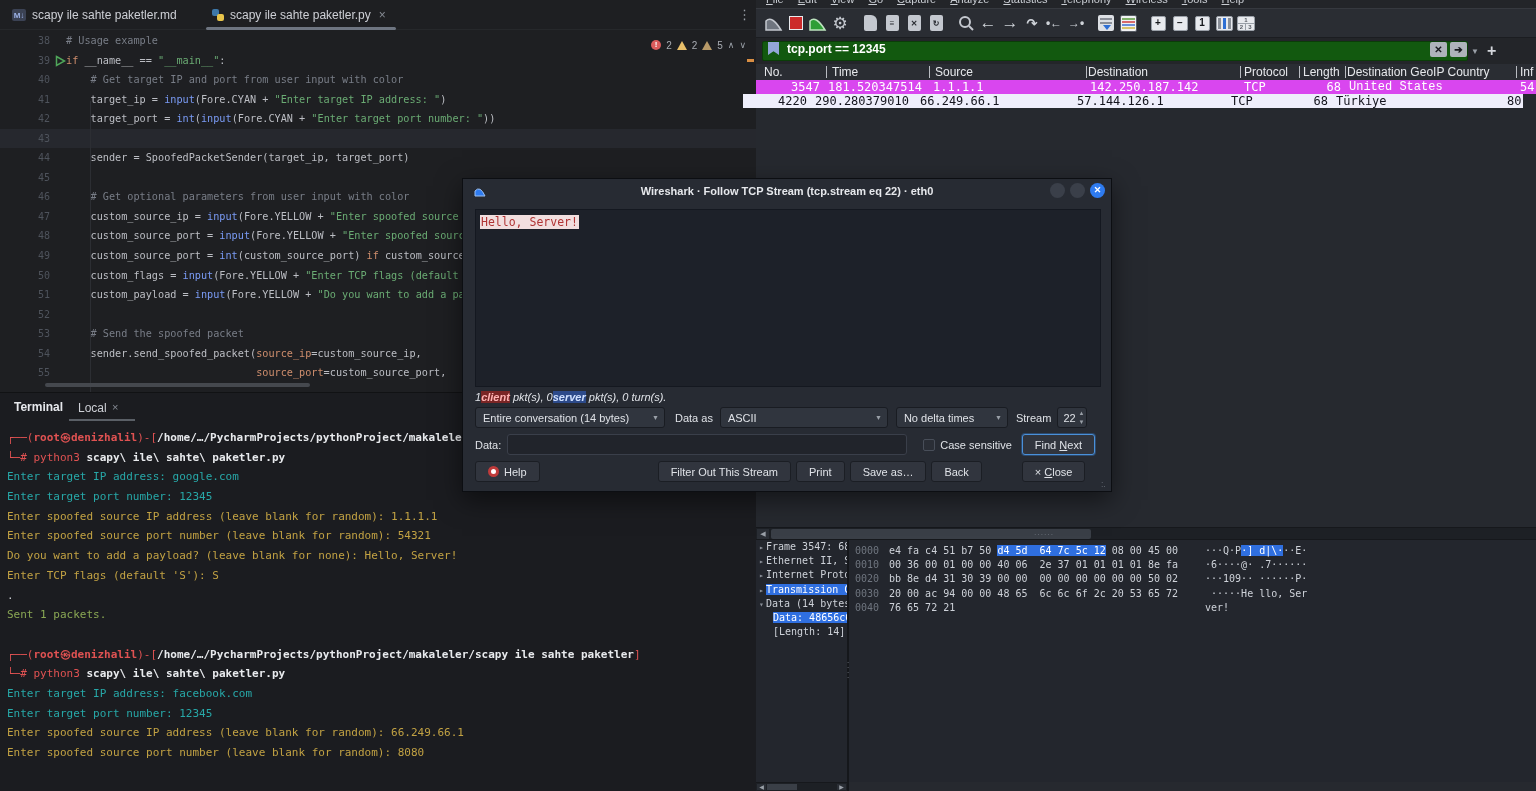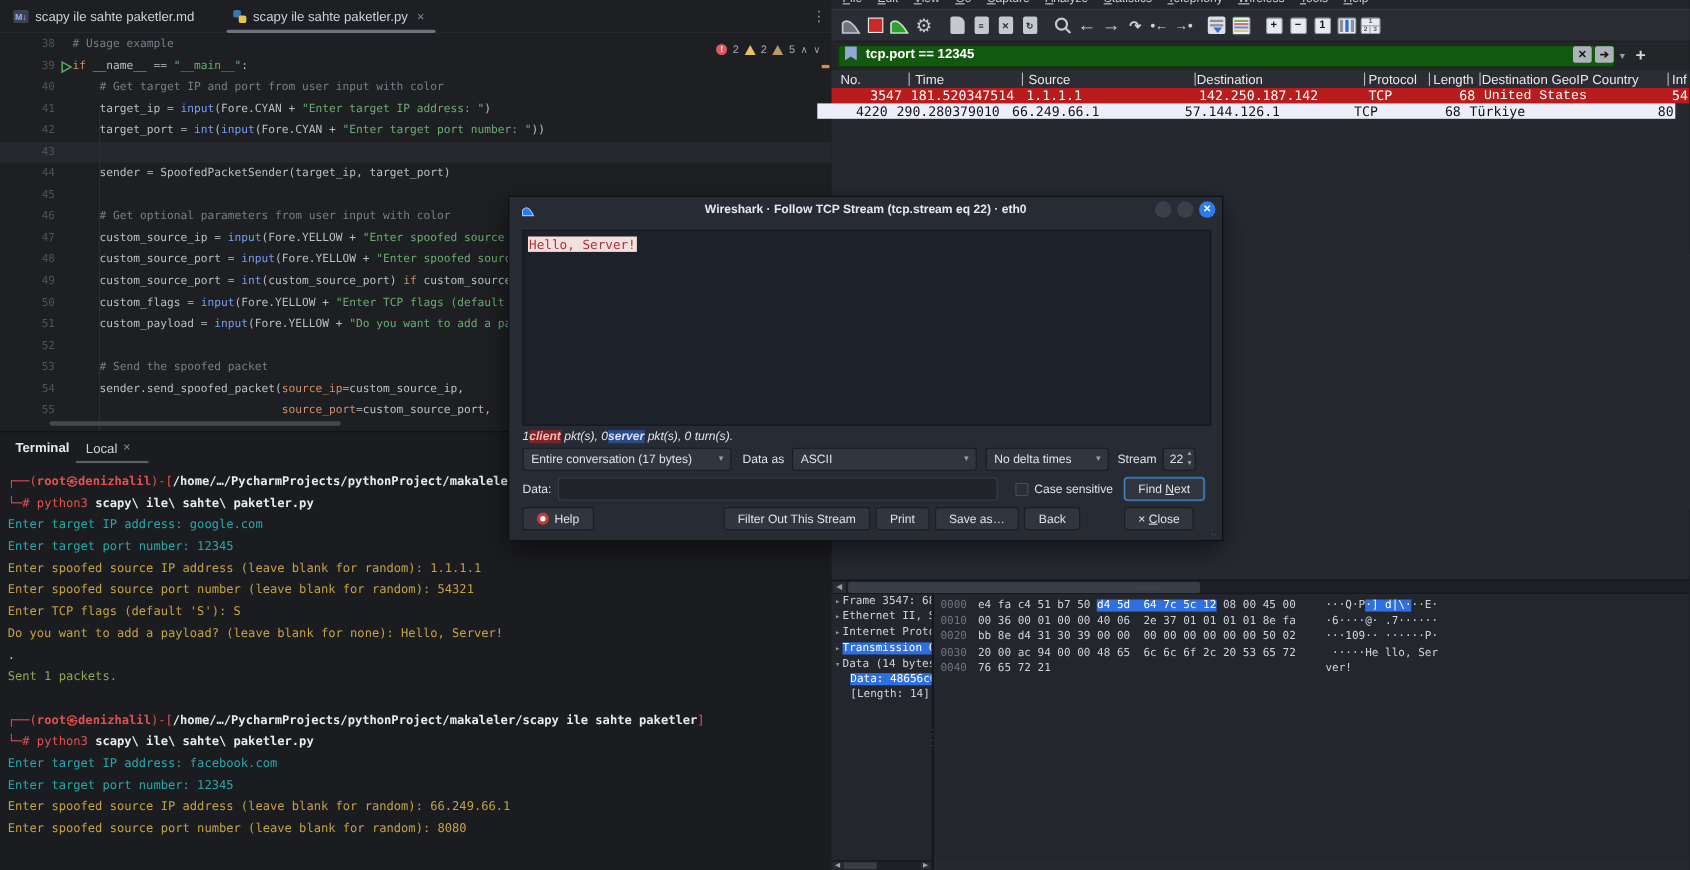--- a/index.html
+++ b/index.html
@@ -59,21 +59,21 @@
 #filtertext{font-size:12px;font-weight:bold;font-family:"Liberation Sans",sans-serif}
 .fbtn{width:17px;height:15px;background:#aeb3ba;border-radius:2px;color:#17191d;font-size:10px;font-weight:bold;display:flex;align-items:center;justify-content:center;margin-left:3px}
 #fdrop{color:#9aa0a8;font-size:8px;margin-left:3px}
 #fplus{color:#d4d7dc;font-size:16px;font-weight:bold;margin-left:8px}
 
 #pkheader{left:0;top:64px;width:780px;height:16px;background:#2a2d33;color:#e6e8ec;font-size:12px}
 #pkheader span{position:absolute;top:1px;white-space:nowrap}
 .hsep{position:absolute;top:2px;width:1px;height:12px;background:#b9bcc2}
 .pkrow{position:absolute;width:780px;height:14px;font-family:"DejaVu Sans Mono",monospace;font-size:12px;line-height:14px}
 .pkrow span{position:absolute;white-space:nowrap}
-.pkrow.sel{background:#b91c1c;color:#fff}
+.pkrow.sel{background:#d946ef;color:#fff}
 .pkrow.plain{background:#eeeefb;color:#14141e}
 
 #wshscroll{left:0;top:527px;width:780px;height:13px;background:#1d2025;border-top:1px solid #16181c;border-bottom:1px solid #16181c}
 #wshl{position:absolute;left:1px;top:1px;width:12px;height:10px;background:#2a2e35;color:#9aa0a8;font-size:7px;text-align:center;line-height:10px}
 #wshthumb{position:absolute;left:15px;top:1px;width:320px;height:10px;background:#3a3f47;border-radius:2px}
 #wshdots{position:absolute;left:278px;top:3px;color:#6f757f;font-size:7px;letter-spacing:1px}
 
 #treepane{left:0;top:540px;width:91px;height:251px;background:#23262d;overflow:hidden}
 .drow{height:14.2px;line-height:14.2px;font-family:"DejaVu Sans Mono",monospace;font-size:10px;color:#ced2d9;white-space:pre}
 .drow .arr{color:#8a8f98;font-size:8px;display:inline-block;width:10px;padding-left:3px}
@@ -185,22 +185,22 @@
       <div id="termtabclose" class="abs">×</div>
     </div>
     <div id="termtabline" class="abs"></div>
     <div id="terminal" class="abs">
         <div class="tline"><span class="tr">┌──(</span><span class="trb">root㉿denizhalil</span><span class="tr">)-[</span><span class="twb">/home/…/PycharmProjects/pythonProject/makaleler/scapy ile sahte paketler</span><span class="tr">]</span></div>
         <div class="tline"><span class="tr">└─# </span><span class="tr">python3</span><span class="twb"> scapy\ ile\ sahte\ paketler.py</span></div>
         <div class="tline"><span class="tcy">Enter target IP address: google.com</span></div>
         <div class="tline"><span class="tcy">Enter target port number: 12345</span></div>
         <div class="tline"><span class="tye">Enter spoofed source IP address (leave blank for random): 1.1.1.1</span></div>
         <div class="tline"><span class="tye">Enter spoofed source port number (leave blank for random): 54321</span></div>
+        <div class="tline"><span class="tye">Do you want to add a payload? (leave blank for none): Hello, Server!</span></div>
         <div class="tline"><span class="tye">Enter TCP flags (default 'S'): S</span></div>
-        <div class="tline"><span class="tye">Do you want to add a payload? (leave blank for none): Hello, Server!</span></div>
         <div class="tline"><span class="tw">.</span></div>
         <div class="tline"><span class="tgr">Sent 1 packets.</span></div>
         <div class="tline"></div>
         <div class="tline"><span class="tr">┌──(</span><span class="trb">root㉿denizhalil</span><span class="tr">)-[</span><span class="twb">/home/…/PycharmProjects/pythonProject/makaleler/scapy ile sahte paketler</span><span class="tr">]</span></div>
         <div class="tline"><span class="tr">└─# </span><span class="tr">python3</span><span class="twb"> scapy\ ile\ sahte\ paketler.py</span></div>
         <div class="tline"><span class="tcy">Enter target IP address: facebook.com</span></div>
         <div class="tline"><span class="tcy">Enter target port number: 12345</span></div>
         <div class="tline"><span class="tye">Enter spoofed source IP address (leave blank for random): 66.249.66.1</span></div>
         <div class="tline"><span class="tye">Enter spoofed source port number (leave blank for random): 8080</span></div>
       </div>
@@ -386,21 +386,21 @@
       <div class="circ" style="right:46px"></div>
       <div class="circ" style="right:26px"></div>
       <div class="circ" id="dclose" style="right:6px">✕</div>
     </div>
     <div id="dcontent" class="abs">
       <span id="dhello">Hello, Server!</span>
     </div>
     <div id="dstats" class="abs"><span>1</span><span class="cl">client</span><span> pkt(s), </span><span>0</span><span class="sv">server</span><span> pkt(s), 0 turn(s).</span></div>
     <div id="dcontrols" class="abs">
       <div class="dsel" style="width:190px">
-          <span>Entire conversation (17 bytes)</span>
+          <span>Entire conversation (14 bytes)</span>
           <span class="da">▼</span>
         </div>
       <span class="dlabel" style="margin-left:10px">Data as</span>
       <div class="dsel" style="width:168px;margin-left:7px">
           <span>ASCII</span>
           <span class="da">▼</span>
         </div>
       <div class="dsel" style="width:112px;margin-left:8px">
           <span>No delta times</span>
           <span class="da">▼</span>

